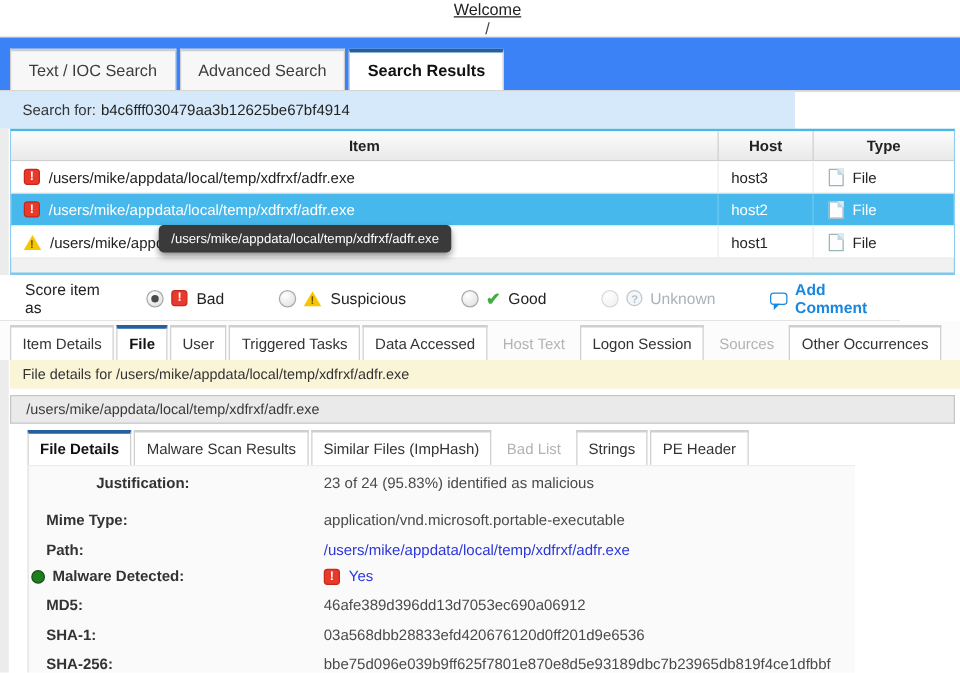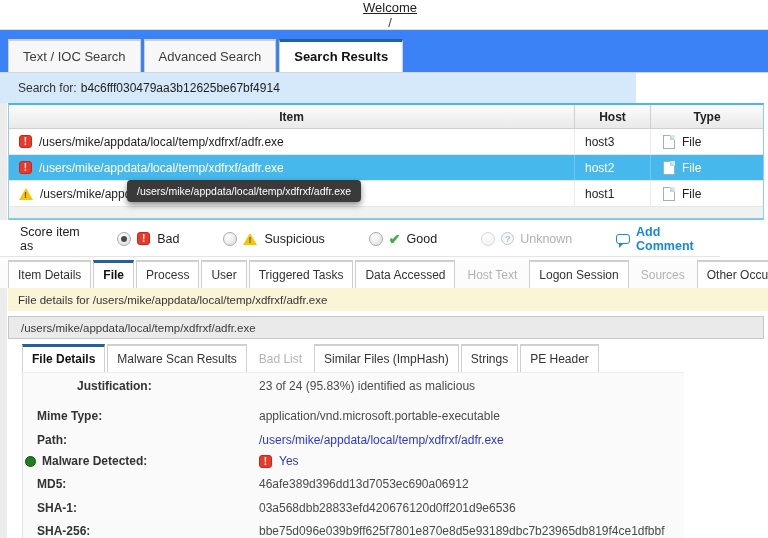--- a/index.html
+++ b/index.html
@@ -217,42 +217,41 @@
   <span id="add-comment">
     <span class="bubble-icon"></span>
     <span>Add Comment</span>
   </span>
 </div>
 
 <div id="detail-tabbar" class="abs">
   <div class="dtab-row">
     <div class="dtab">Item Details</div>
     <div class="dtab active">File</div>
-    <div class="dtab">Process</div>
     <div class="dtab">User</div>
     <div class="dtab">Triggered Tasks</div>
     <div class="dtab">Data Accessed</div>
     <div class="dtab disabled">Host Text</div>
     <div class="dtab">Logon Session</div>
     <div class="dtab disabled">Sources</div>
     <div class="dtab">Other Occurrences</div>
 
   </div>
 </div>
 
 <div id="yellowbar" class="abs">File details for /users/mike/appdata/local/temp/xdfrxf/adfr.exe</div>
 
 <div id="pathbar" class="abs">/users/mike/appdata/local/temp/xdfrxf/adfr.exe</div>
 
 <div id="file-tabbar" class="abs">
   <div class="ftab-row">
     <div class="dtab active">File Details</div>
     <div class="dtab">Malware Scan Results</div>
+    <div class="dtab">Similar Files (ImpHash)</div>
     <div class="dtab disabled">Bad List</div>
-    <div class="dtab">Similar Files (ImpHash)</div>
     <div class="dtab">Strings</div>
     <div class="dtab">PE Header</div>
   </div>
 </div>
 
 <div id="details" class="abs">
   <div class="drow" style="left:54px; top:6px;">
     <span class="dlabel">Justification:</span>
   </div>
   <div class="drow" style="left:236px; top:6px;">

